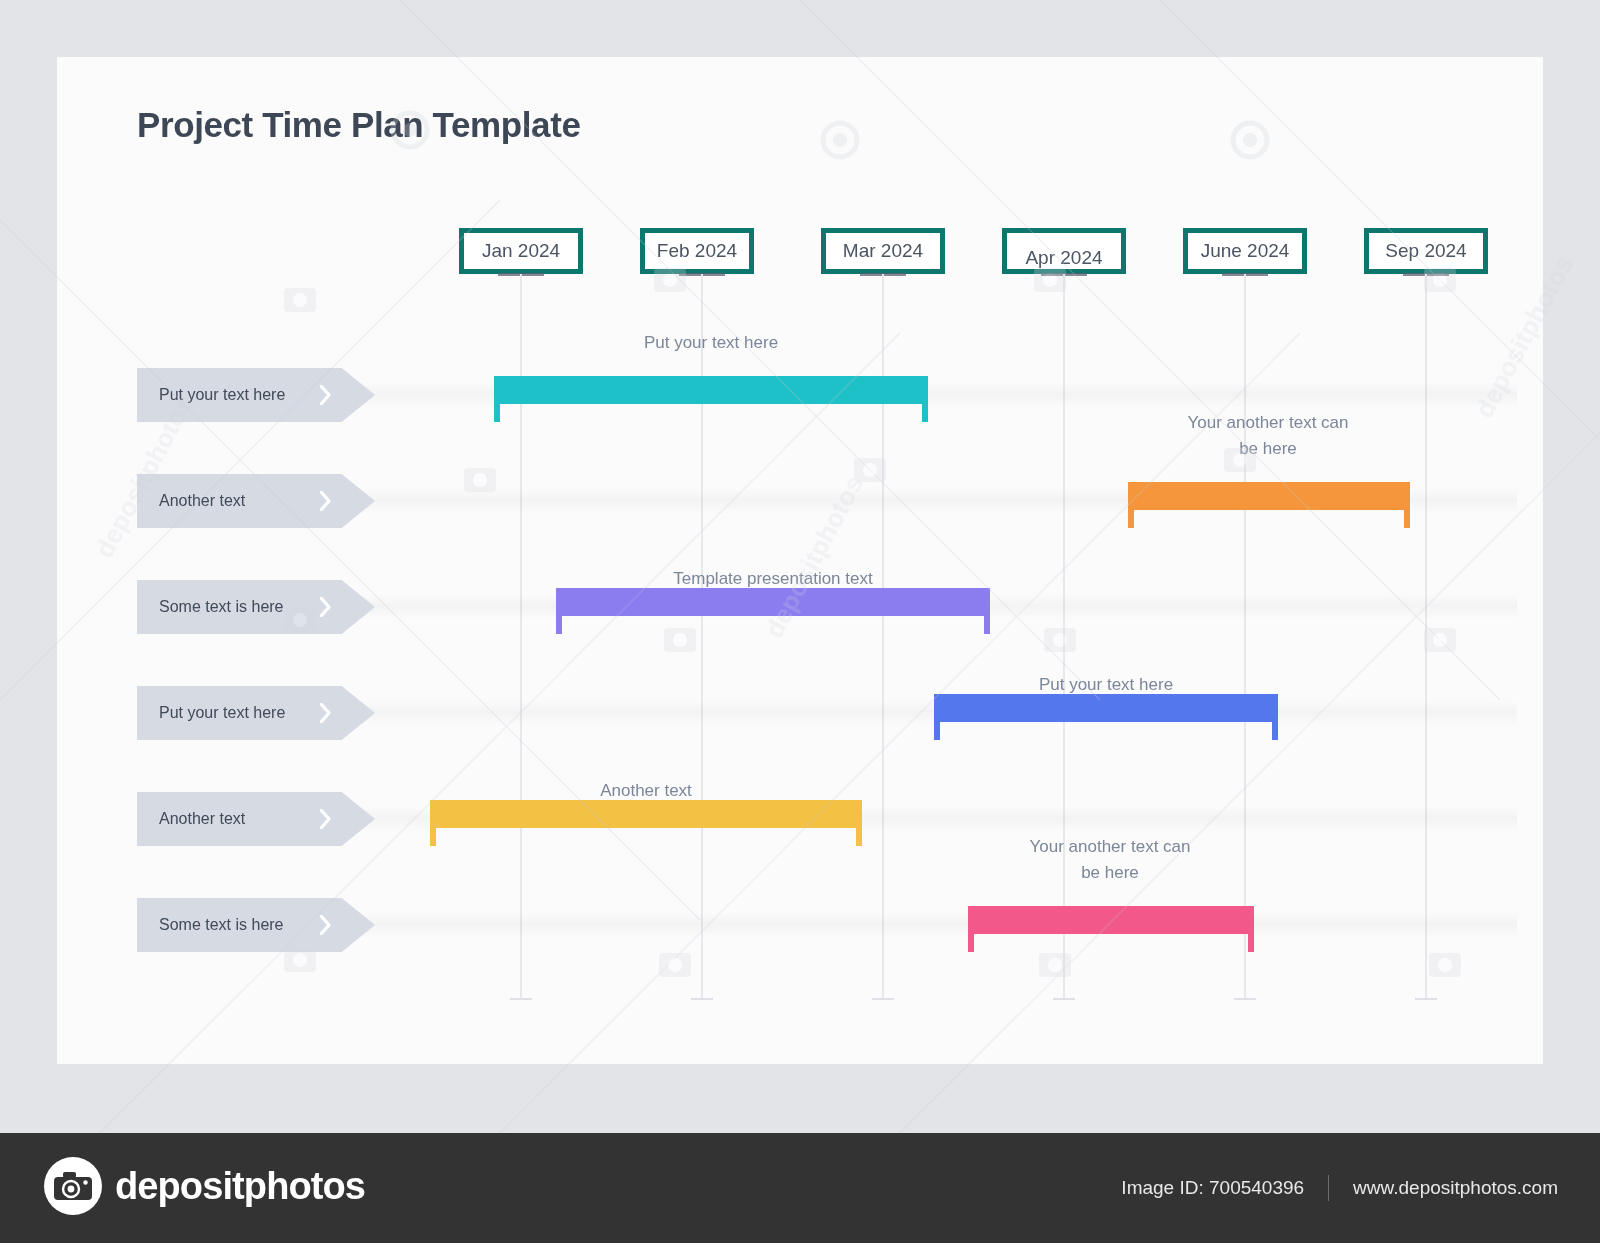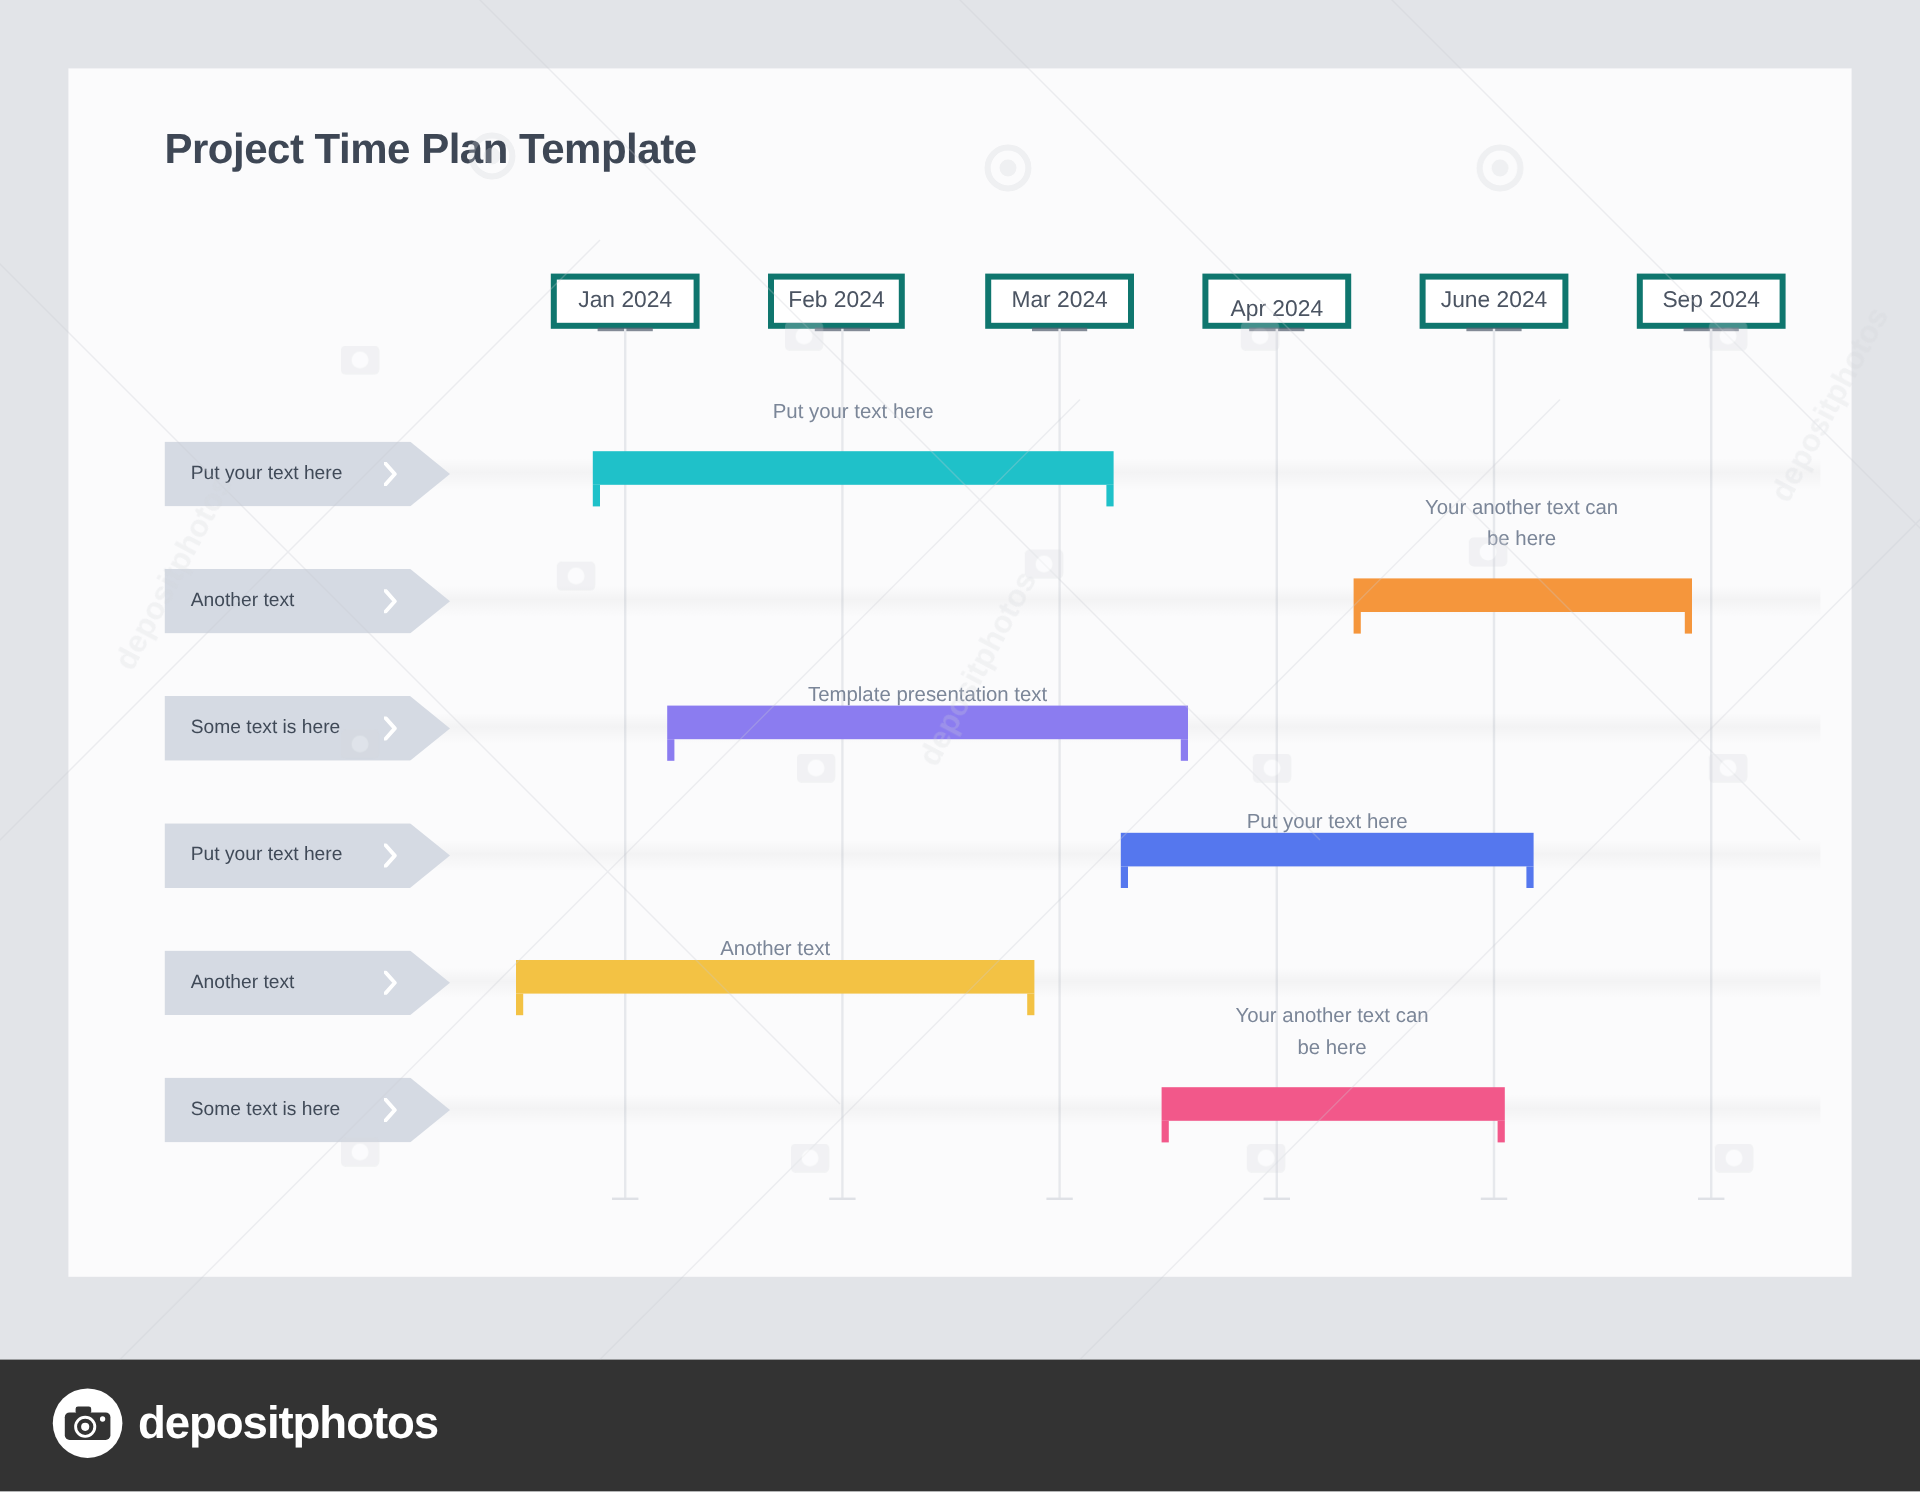--- a/index.html
+++ b/index.html
@@ -450,13 +450,18 @@
       <svg width="40" height="30" viewBox="0 0 40 30" xmlns="http://www.w3.org/2000/svg">
         <rect x="1" y="6" width="38" height="23" rx="4" fill="#333333"></rect>
         <rect x="10" y="1" width="13" height="6" rx="2" fill="#333333"></rect>
         <circle cx="18" cy="18" r="8" fill="none" stroke="#ffffff" stroke-width="2.4"></circle>
         <circle cx="18" cy="18" r="3.4" fill="#ffffff"></circle>
         <circle cx="32.5" cy="11.5" r="2.2" fill="#ffffff"></circle>
       </svg>
     </div>
     <div id="logo-text">depositphotos</div>
   </div>
+  <div id="footer-right">
+    <span>Image ID: 700540396</span>
+    <span class="fdiv"></span>
+    <span>www.depositphotos.com</span>
+  </div>
 </div>
 
 </body></html>

